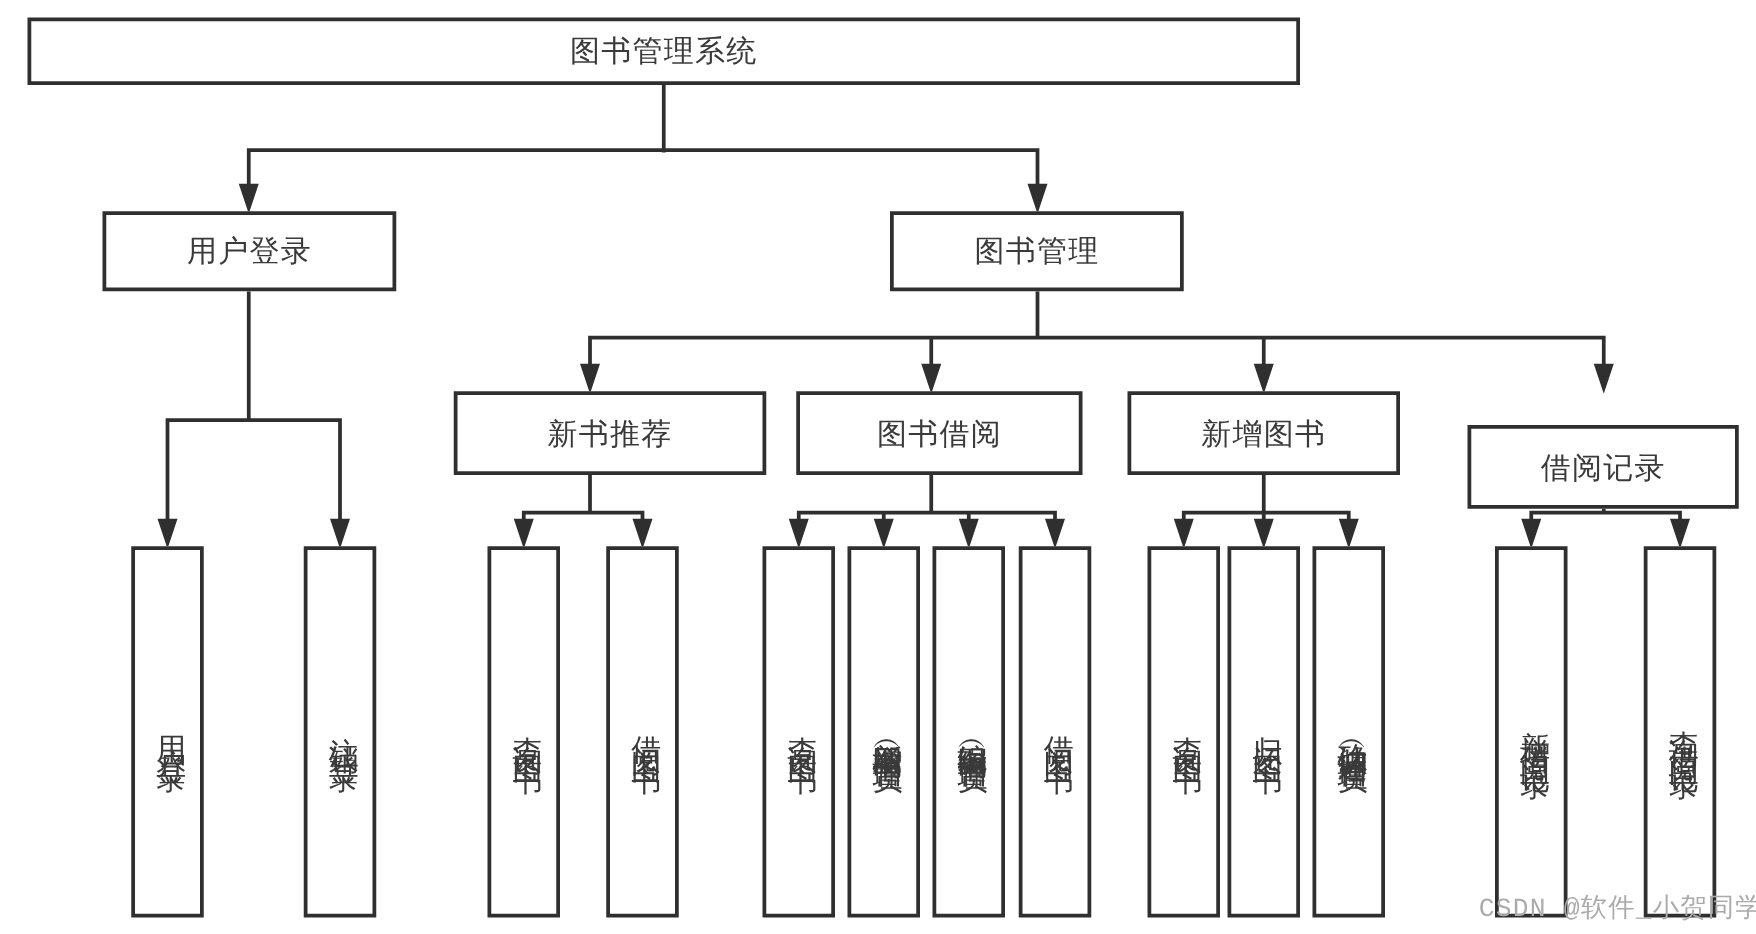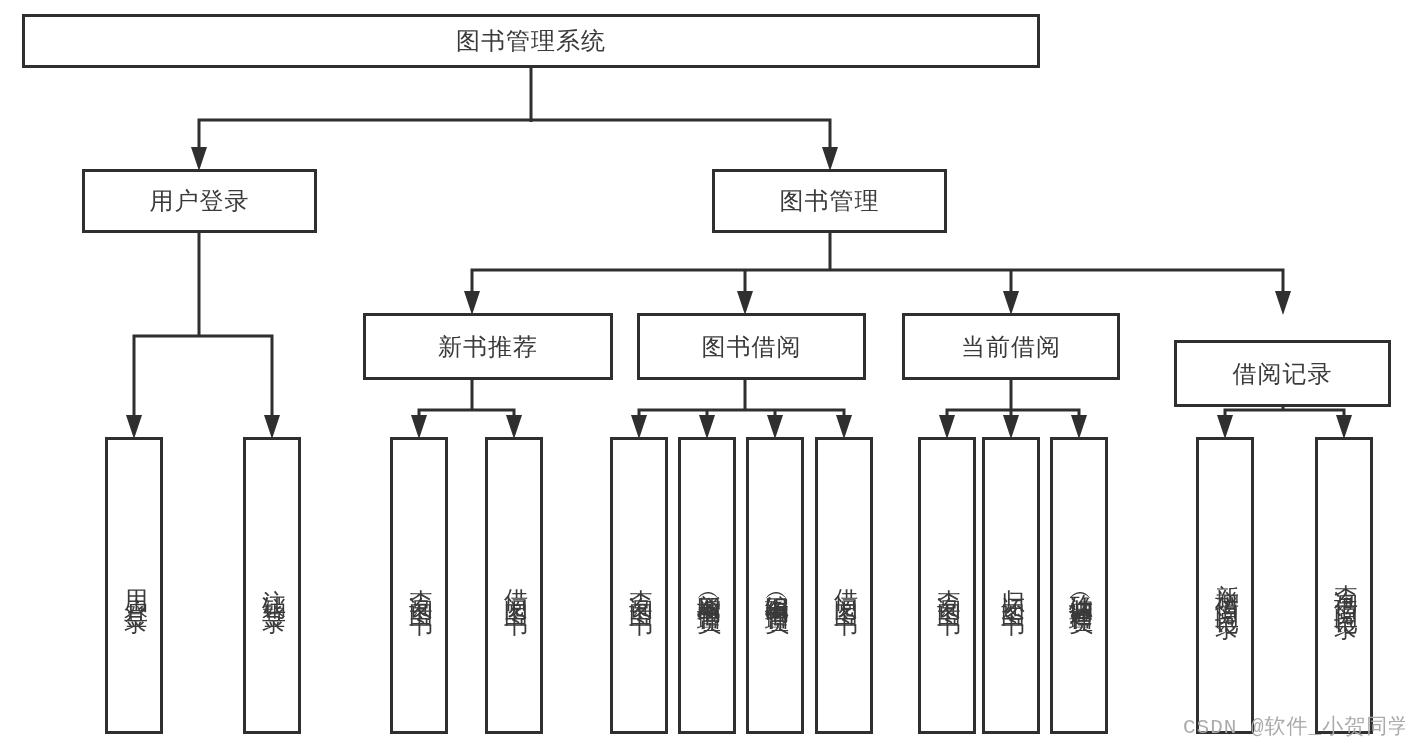--- a/index.html
+++ b/index.html
@@ -123,21 +123,21 @@
     <span>图书管理</span>
   </div>
 
   <div class="box lvl3" style="left:363px;width:250px;">
     <span>新书推荐</span>
   </div>
   <div class="box lvl3" style="left:637px;width:229px;">
     <span>图书借阅</span>
   </div>
   <div class="box lvl3" style="left:902px;width:218px;">
-    <span>当前借阅</span>
+    <span>新增图书</span>
   </div>
   <div class="box lvl3" style="left:1174px;width:217px;margin-top:27px;">
     <span>借阅记录</span>
   </div>
 
   <div class="box leaf" style="left:105px;">
     <span class="vtext sp4">用户登录</span>
   </div>
   <div class="box leaf" style="left:243px;">
     <span class="vtext sp4">注销登录</span>

